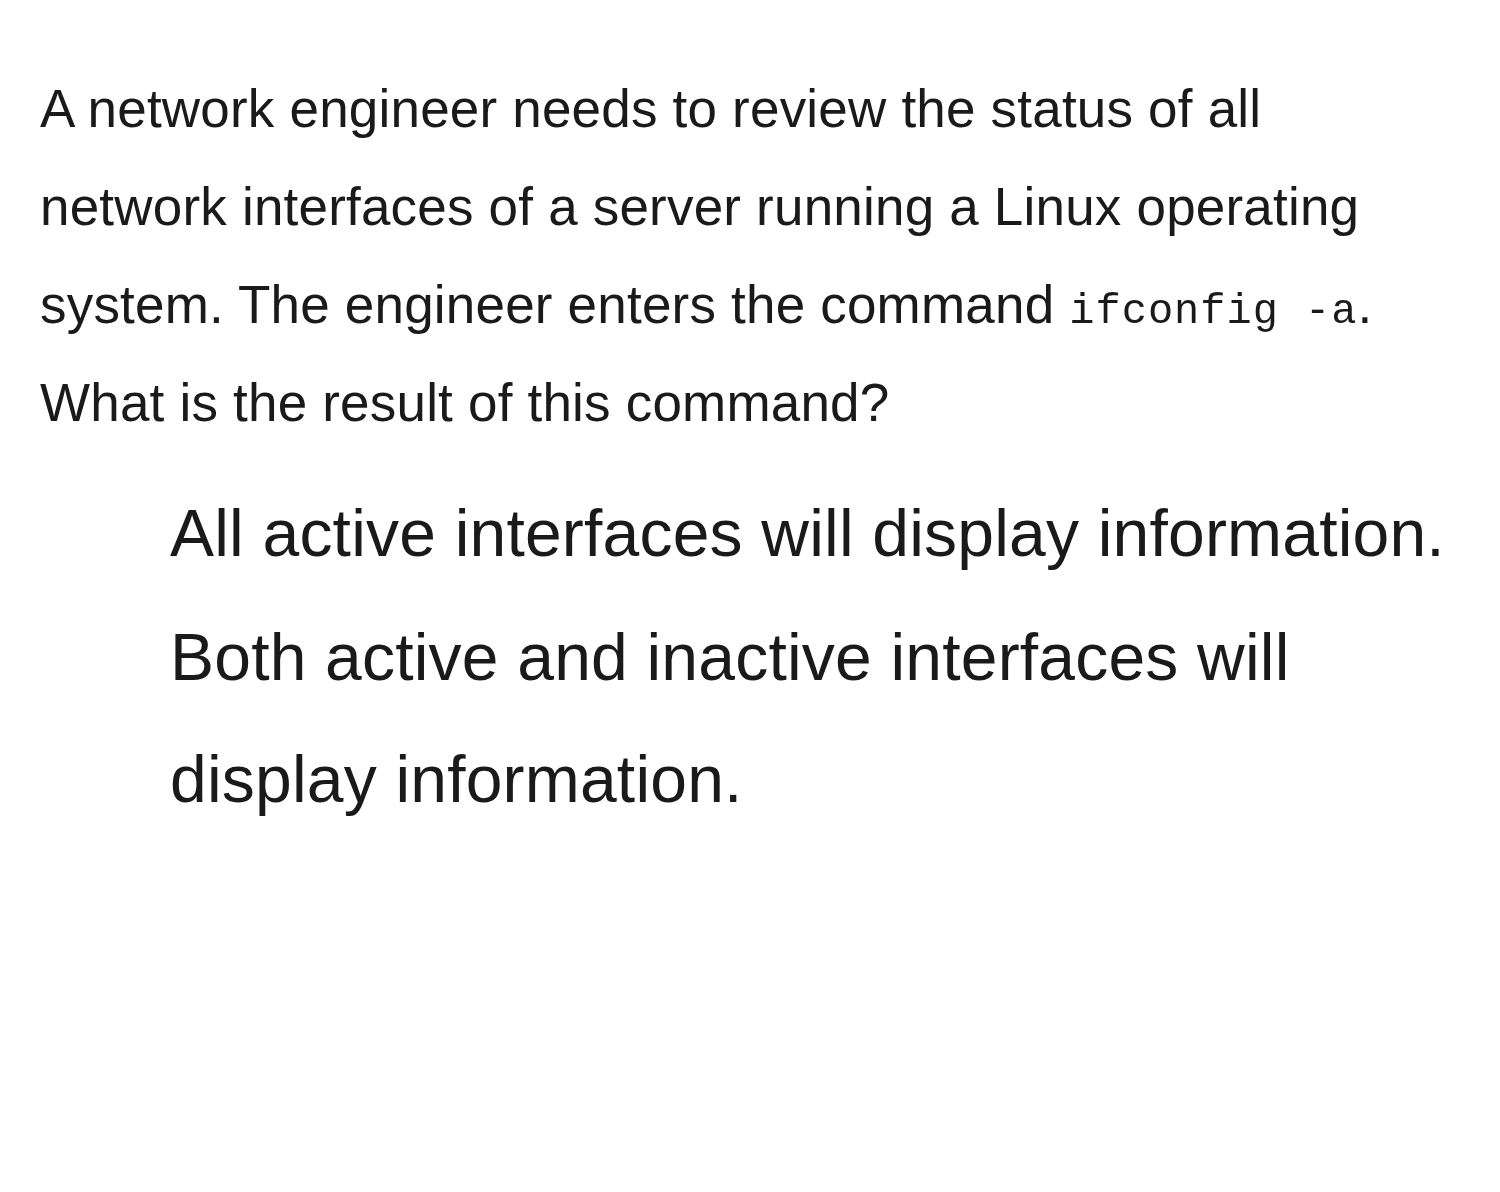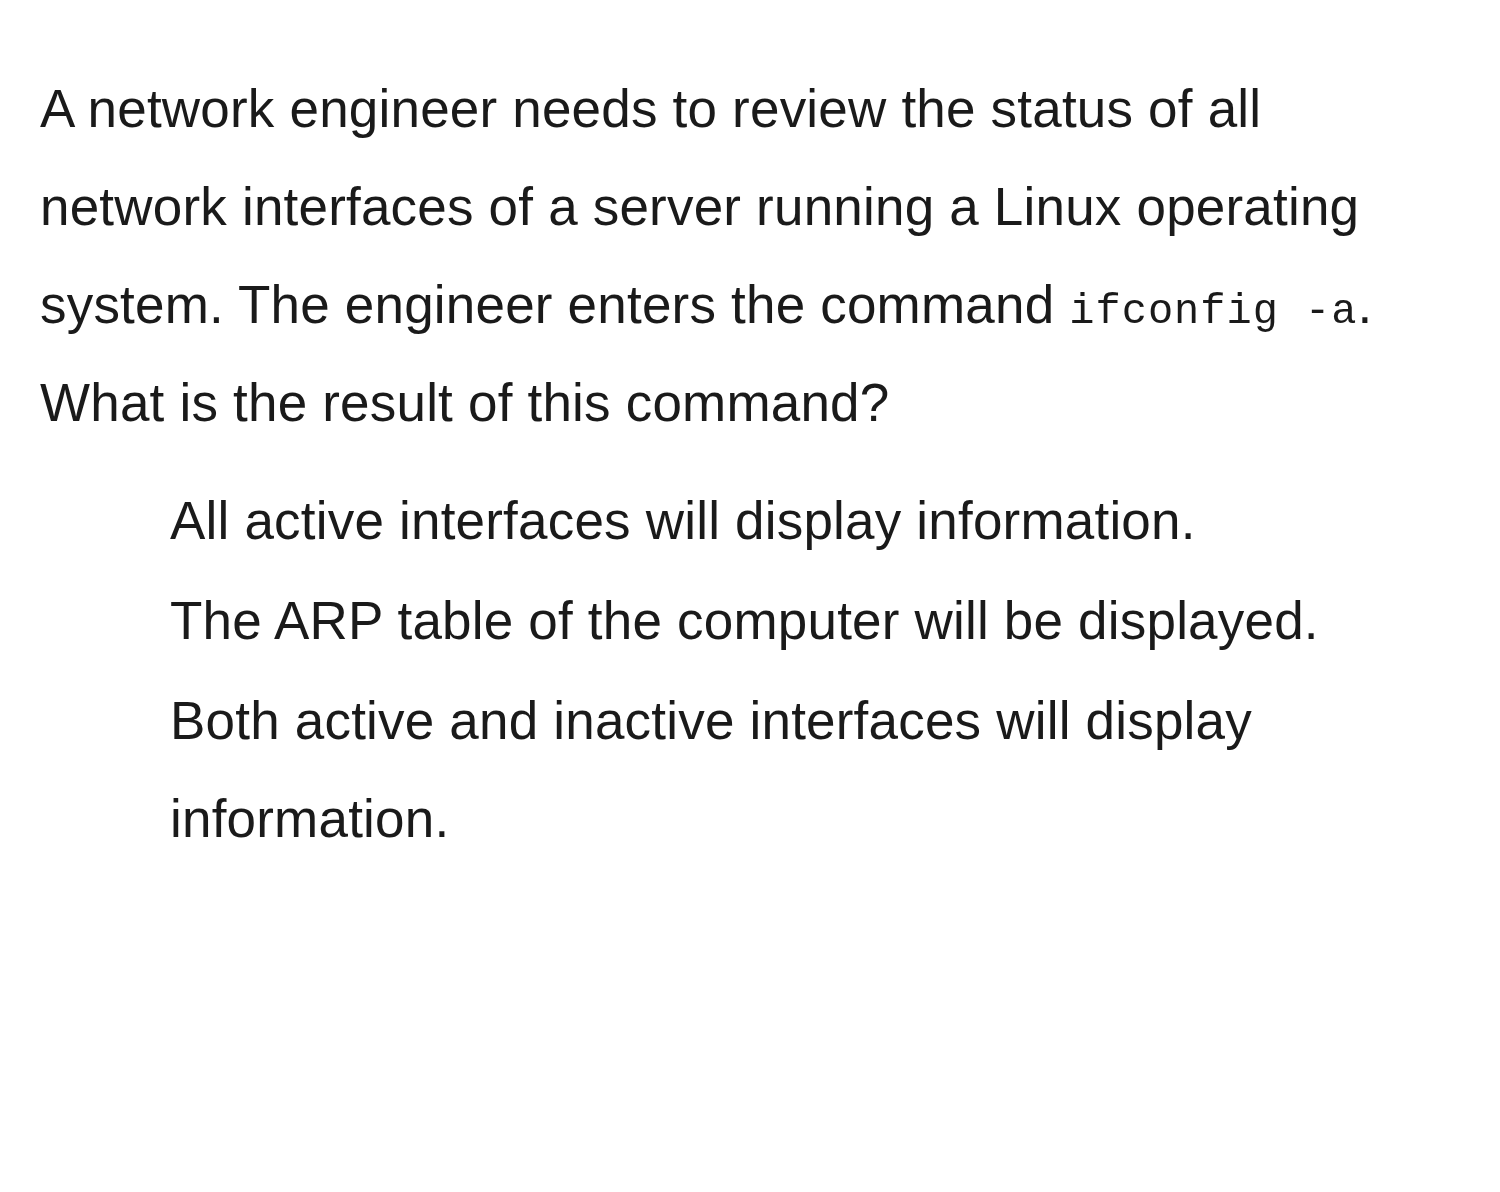--- a/index.html
+++ b/index.html
@@ -23,36 +23,35 @@
     font-weight: 400;
     margin-bottom: 20px;
   }
   .question-stem code {
     font-family: "Menlo", "Consolas", "Courier New", monospace;
     font-size: 42px;
     letter-spacing: 1px;
   }
   .options {
     padding-left: 130px;
-    font-size: 53px;
+    font-size: 66px;
     line-height: 1.85;
     letter-spacing: 0.2px;
   }
   .option {
     margin-bottom: 2px;
   }
 </style>
 </head>
 <body>
 
 <div class="page">
 
   <div class="question-stem">
     <span>A network engineer needs to review the status of all network interfaces of a server running a Linux operating system. The engineer enters the command </span><code>ifconfig -a</code><span>. What is the result of this command?</span>
   </div>
 
   <div class="options">
     <div class="option">All active interfaces will display information.</div>
-    <div class="option">The ARP table of the computer will be displayed.</div>
     <div class="option">Both active and inactive interfaces will display information.</div>
   </div>
 
 </div>
 
 </body></html>

